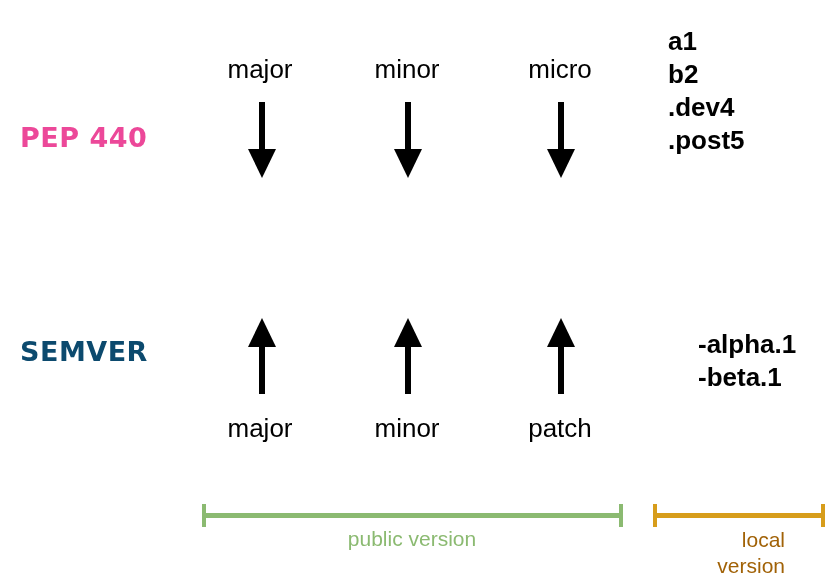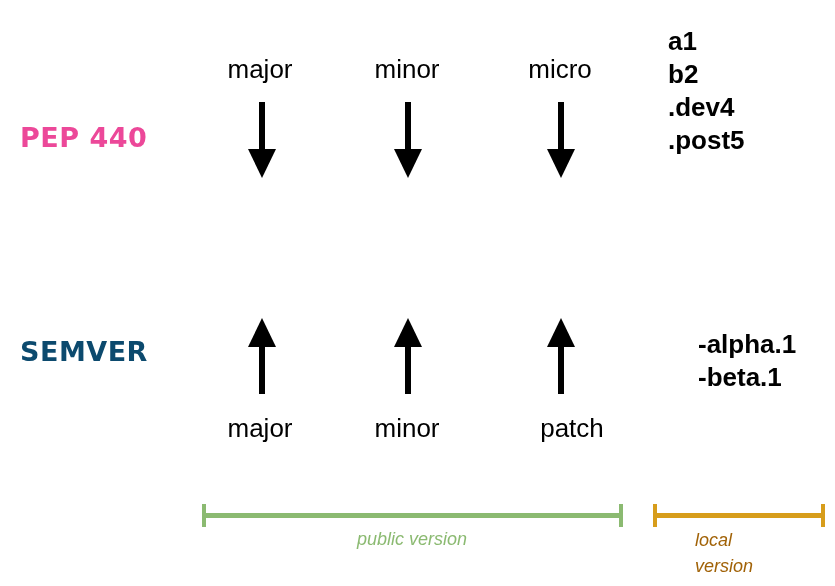--- a/index.html
+++ b/index.html
@@ -73,25 +73,24 @@
     font-weight: bold;
     font-size: 26px;
     line-height: 33px;
     white-space: nowrap;
   }
 
   
   .bracket-line { height: 5px; }
   .bracket-tick { width: 4px; height: 23px; }
   .span-label {
-    font-size: 18px;
+    font-size: 21px;
     line-height: 26px;
-    text-align: left;
+    text-align: right;
     transform: translateX(-50%);
-    font-style: italic;
   }
 </style>
 </head>
 <body>
 
 <div class="canvas">
 
   <div class="abs scheme-heading" style="left: 20px; top: 122px; color: #ec4899;">PEP 440</div>
   <div class="abs scheme-heading" style="left: 20px; top: 336px; color: #0c4a6e;">SEMVER</div>
 
@@ -121,21 +120,21 @@
     <div class="head-up"></div>
     <div class="shaft"></div>
   </div>
   <div class="abs arrow" style="left:561px; top:318px;">
     <div class="head-up"></div>
     <div class="shaft"></div>
   </div>
 
   <div class="abs field-label" style="left:260px; top:413px;">major</div>
   <div class="abs field-label" style="left:407px; top:413px;">minor</div>
-  <div class="abs field-label" style="left:572px; top:413px;">patch</div>
+  <div class="abs field-label" style="left:560px; top:413px;">patch</div>
 
   <div class="abs suffix-list" style="left:668px; top:25px;">
     <div>a1</div>
     <div>b2</div>
     <div>.dev4</div>
     <div>.post5</div>
   </div>
 
   <div class="abs suffix-list" style="left:665px; top:328px;margin-left:33px;">
     <div>-alpha.1</div>

